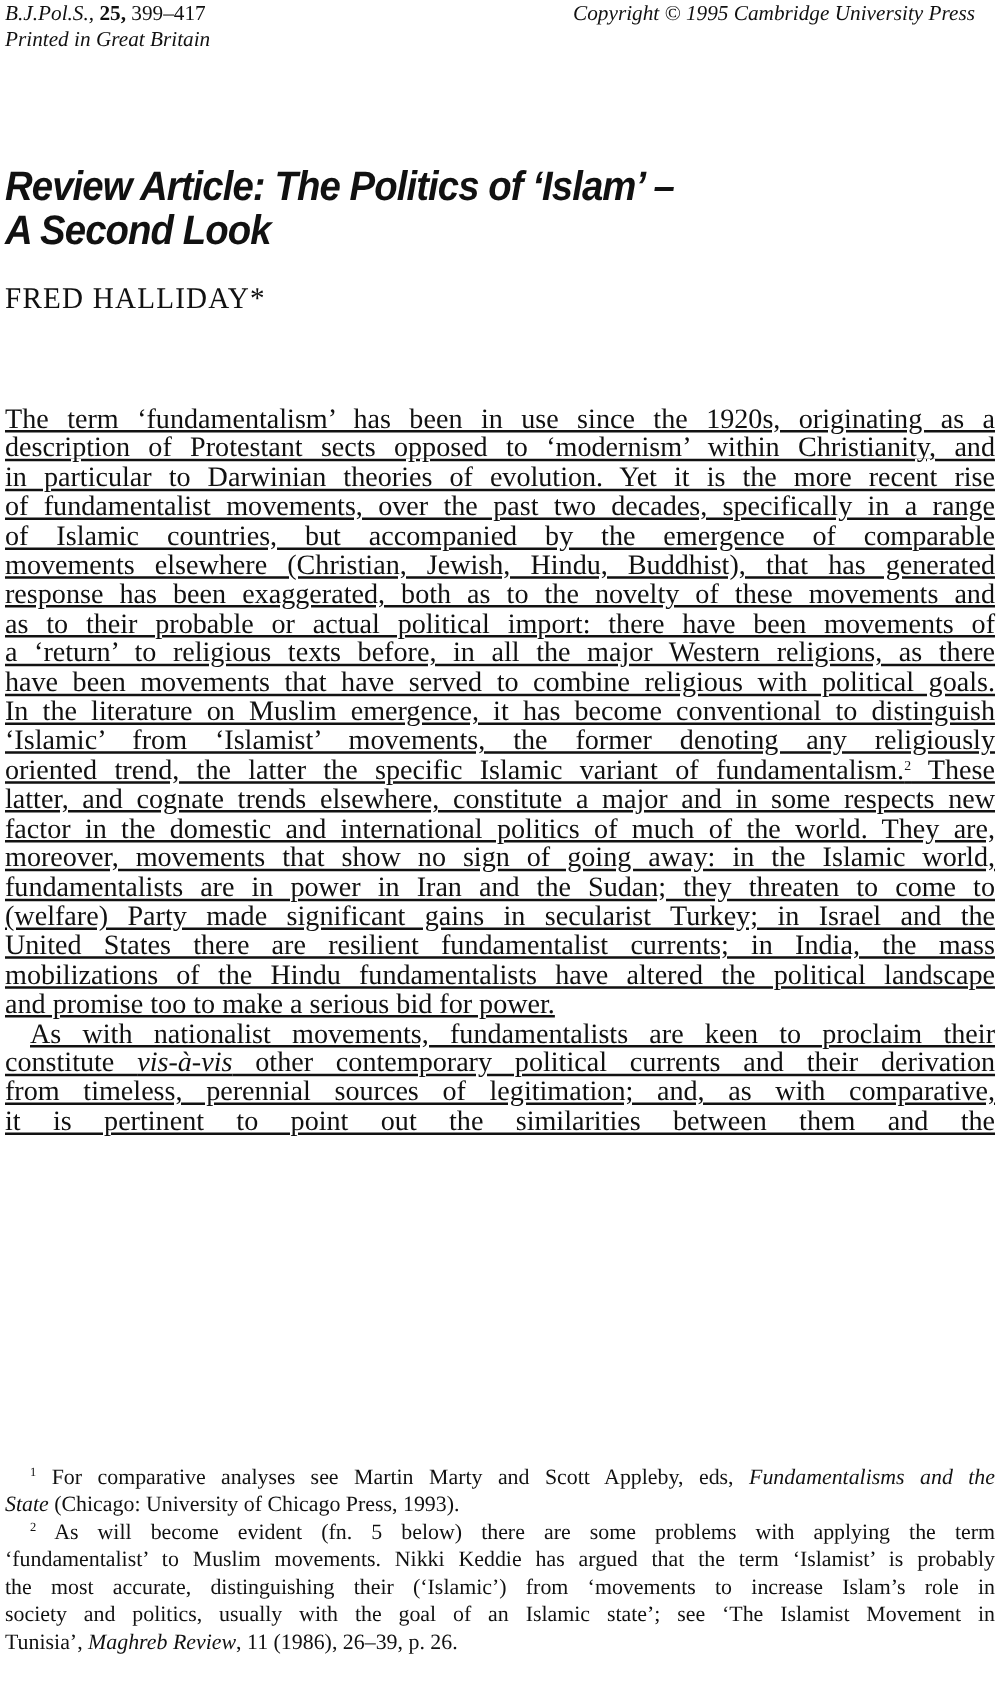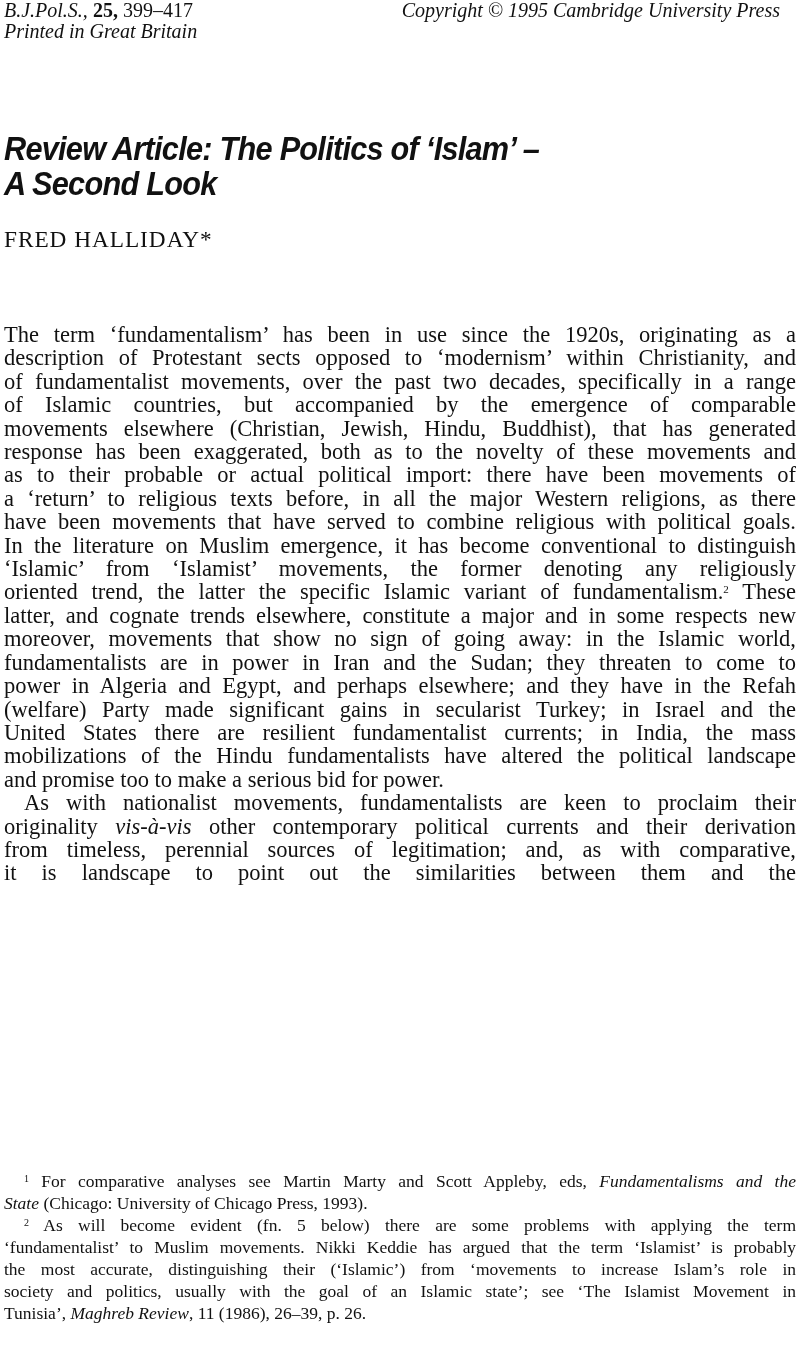--- a/index.html
+++ b/index.html
@@ -1,23 +1,23 @@
 <!DOCTYPE html>
 <html><head>
 <meta charset="utf-8">
 <style>
   html, body { margin:0; padding:0; background:#ffffff; }
   body { width:800px; height:1348px; position:relative; overflow:hidden; color:#111; font-family:"Liberation Serif", serif; }
-  .hdr { position:absolute; font-style:italic; font-size:20px; line-height:21px; }
+  .hdr { position:absolute; font-style:italic; font-size:17px; line-height:21px; }
   .hdr-left { left:4px; top:0px; }
   .hdr-right { right:20px; top:0px; }
   .hdr b { font-style:normal; font-weight:bold; }
   .title { position:absolute; left:4px; top:131px; font-family:"Liberation Sans", sans-serif; font-weight:bold; font-style:italic; font-size:33px; line-height:35px; letter-spacing:-0.8px; transform:scaleX(0.93); transform-origin:left; }
   .author { position:absolute; left:4px; top:226px; font-size:24px; letter-spacing:1px; transform:scaleX(0.97); transform-origin:left; }
-  .body { position:absolute; left:4px; top:323px; width:792px; font-size:22.5px; line-height:23.4px; }
+  .body { position:absolute; left:4px; top:323px; width:792px; font-size:22.5px; line-height:23.4px;text-decoration:underline; }
   .line { white-space:nowrap; text-align:justify; text-align-last:justify; display:block; }
   .line.last { text-align-last:left; }
   .ind { padding-left:20px; }
   sup { font-size:11px; vertical-align:top; position:relative; top:-2px; }
   .fn { position:absolute; left:4px; top:1170px; width:792px; font-size:17.5px; line-height:22px; }
   .fn .line { white-space:nowrap; }
   .fn sup { font-size:10px; }
   .p2 { margin-top:0; }
 </style>
 </head>
@@ -33,44 +33,45 @@
   <div>Review Article: The Politics of ‘Islam’ –</div>
   <div>A Second Look</div>
 </div>
 
 <div class="author">FRED HALLIDAY*</div>
 
 <div class="body">
   <div>
     <span class="line">The term ‘fundamentalism’ has been in use since the 1920s, originating as a</span>
     <span class="line">description of Protestant sects opposed to ‘modernism’ within Christianity, and</span>
+    <span class="line">in particular to Darwinian theories of evolution. Yet it is the more recent rise</span>
     <span class="line">of fundamentalist movements, over the past two decades, specifically in a range</span>
     <span class="line">of Islamic countries, but accompanied by the emergence of comparable</span>
     <span class="line">movements elsewhere (Christian, Jewish, Hindu, Buddhist), that has generated</span>
     <span class="line">response has been exaggerated, both as to the novelty of these movements and</span>
     <span class="line">as to their probable or actual political import: there have been movements of</span>
     <span class="line">a ‘return’ to religious texts before, in all the major Western religions, as there</span>
     <span class="line">have been movements that have served to combine religious with political goals.</span>
     <span class="line">In the literature on Muslim emergence, it has become conventional to distinguish</span>
     <span class="line">‘Islamic’ from ‘Islamist’ movements, the former denoting any religiously</span>
     <span class="line"><span>oriented trend, the latter the specific Islamic variant of fundamentalism.</span><sup>2</sup><span> These</span></span>
     <span class="line">latter, and cognate trends elsewhere, constitute a major and in some respects new</span>
+    <span class="line">factor in the domestic and international politics of much of the world. They are,</span>
     <span class="line">moreover, movements that show no sign of going away: in the Islamic world,</span>
     <span class="line">fundamentalists are in power in Iran and the Sudan; they threaten to come to</span>
-    <span class="line">power in Algeria and Egypt, and perhaps elsewhere; and they have in the Refah</span>
     <span class="line">(welfare) Party made significant gains in secularist Turkey; in Israel and the</span>
     <span class="line">United States there are resilient fundamentalist currents; in India, the mass</span>
     <span class="line">mobilizations of the Hindu fundamentalists have altered the political landscape</span>
     <span class="line last">and promise too to make a serious bid for power.</span>
   </div>
   <div class="p2">
     <span class="line ind">As with nationalist movements, fundamentalists are keen to proclaim their</span>
-    <span class="line"><span>originality </span><i>vis-à-vis</i><span> other contemporary political currents and their derivation</span></span>
+    <span class="line"><span>constitute </span><i>vis-à-vis</i><span> other contemporary political currents and their derivation</span></span>
     <span class="line">from timeless, perennial sources of legitimation; and, as with comparative,</span>
-    <span class="line">it is landscape to point out the similarities between them and the</span>
+    <span class="line">it is pertinent to point out the similarities between them and the</span>
   </div>
 </div>
 
 <div class="fn">
   <span class="line ind"><sup>1</sup><span> For comparative analyses see Martin Marty and Scott Appleby, eds, </span><i>Fundamentalisms and the</i></span>
   <span class="line last"><i>State</i><span> (Chicago: University of Chicago Press, 1993).</span></span>
   <span class="line ind"><sup>2</sup><span> As will become evident (fn. 5 below) there are some problems with applying the term</span></span>
   <span class="line">‘fundamentalist’ to Muslim movements. Nikki Keddie has argued that the term ‘Islamist’ is probably</span>
   <span class="line">the most accurate, distinguishing their (‘Islamic’) from ‘movements to increase Islam’s role in</span>
   <span class="line">society and politics, usually with the goal of an Islamic state’; see ‘The Islamist Movement in</span>

